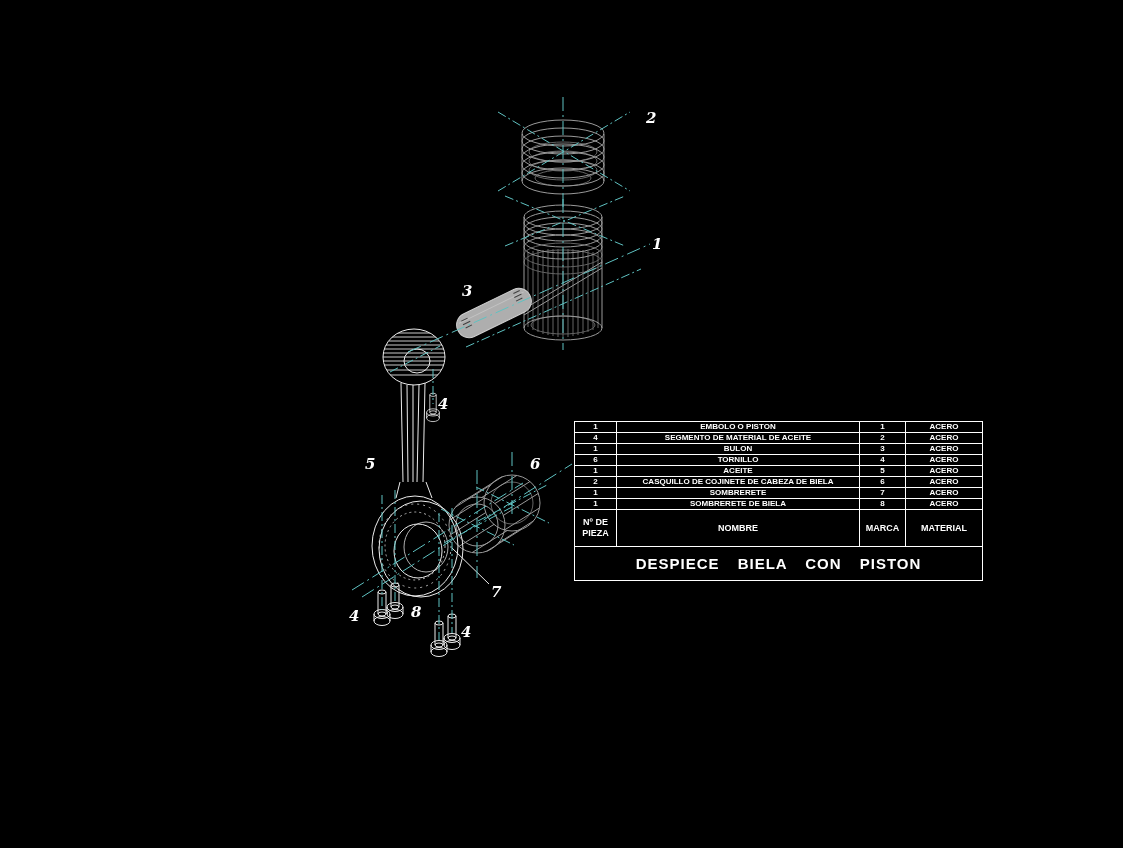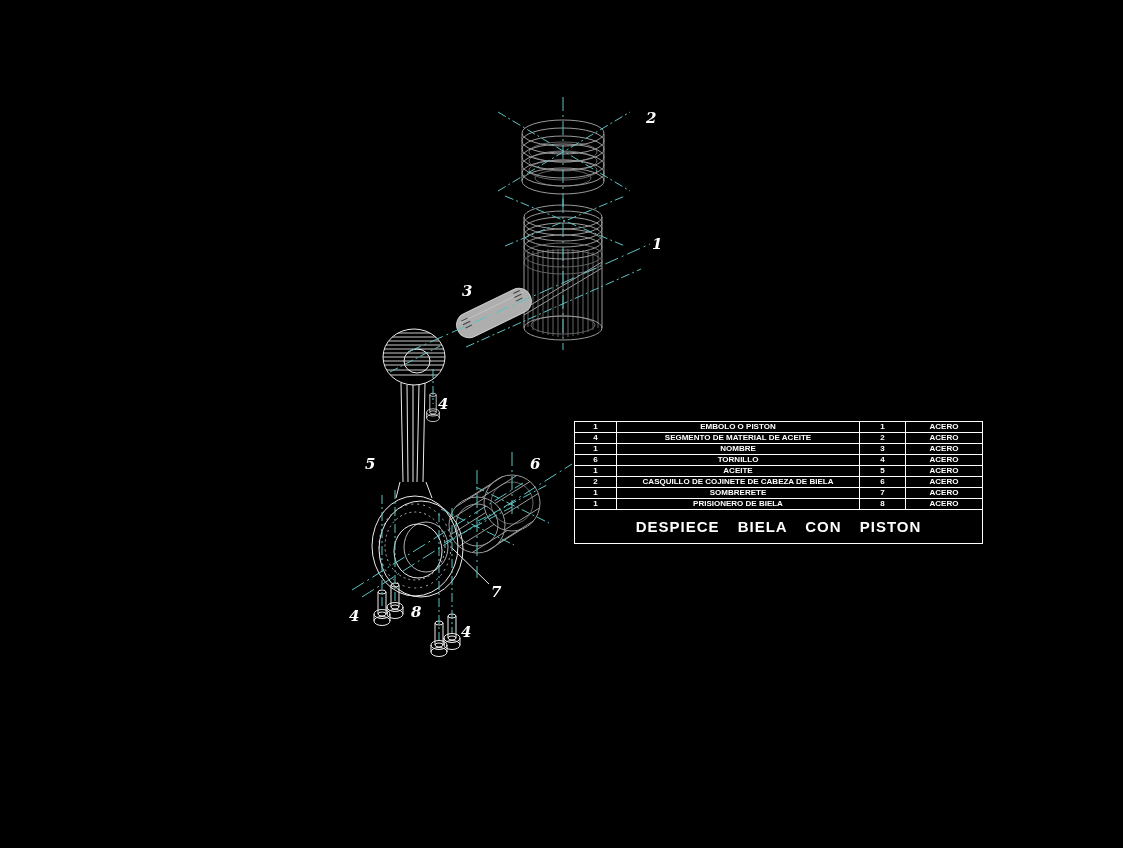--- a/index.html
+++ b/index.html
@@ -211,21 +211,21 @@
       <td>ACERO</td>
     </tr>
     <tr>
       <td>4</td>
       <td>SEGMENTO DE MATERIAL DE ACEITE</td>
       <td>2</td>
       <td>ACERO</td>
     </tr>
     <tr>
       <td>1</td>
-      <td>NOMBRE</td>
+      <td>BULON</td>
       <td>3</td>
       <td>ACERO</td>
     </tr>
     <tr>
       <td>6</td>
       <td>TORNILLO</td>
       <td>4</td>
       <td>ACERO</td>
     </tr>
     <tr>
@@ -241,23 +241,29 @@
       <td>ACERO</td>
     </tr>
     <tr>
       <td>1</td>
       <td>SOMBRERETE</td>
       <td>7</td>
       <td>ACERO</td>
     </tr>
     <tr>
       <td>1</td>
-      <td>PRISIONERO DE BIELA</td>
+      <td>SOMBRERETE DE BIELA</td>
       <td>8</td>
       <td>ACERO</td>
+    </tr>
+    <tr class="header-row">
+      <td>Nº DE PIEZA</td>
+      <td>NOMBRE</td>
+      <td>MARCA</td>
+      <td>MATERIAL</td>
     </tr>
     <tr class="title-row">
       <td colspan="4">DESPIECE BIELA CON PISTON</td>
     </tr>
   </tbody>
 </table>
 
 </div>
 
 </body></html>

